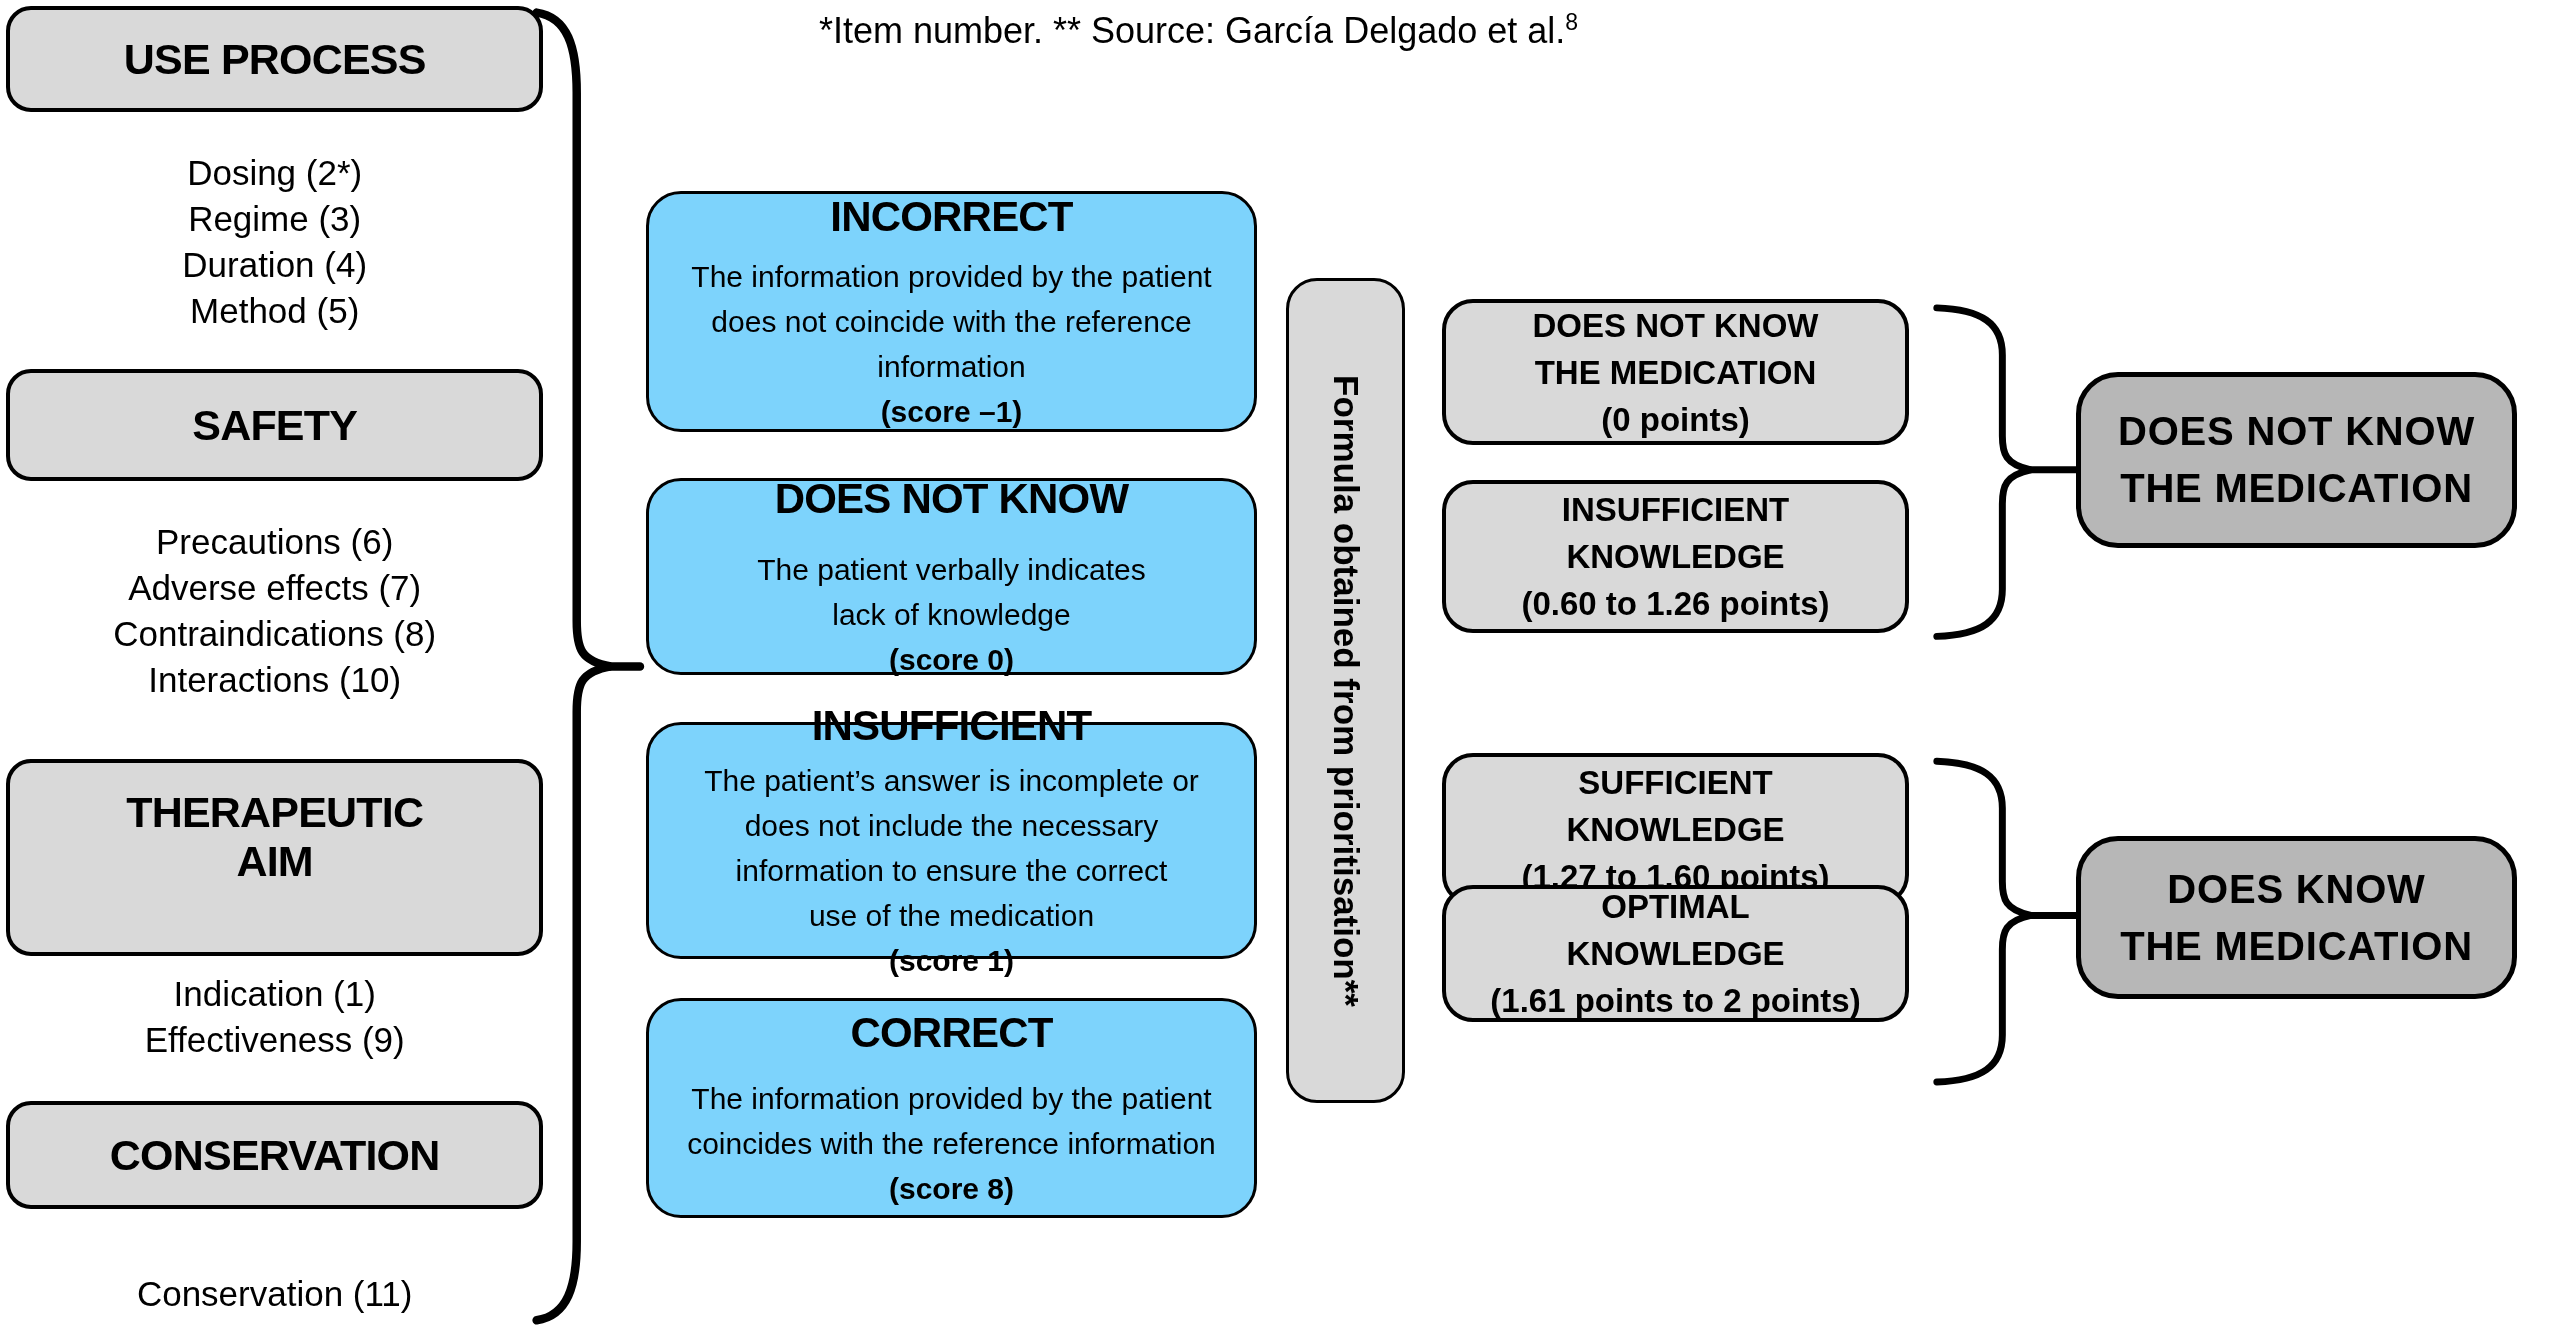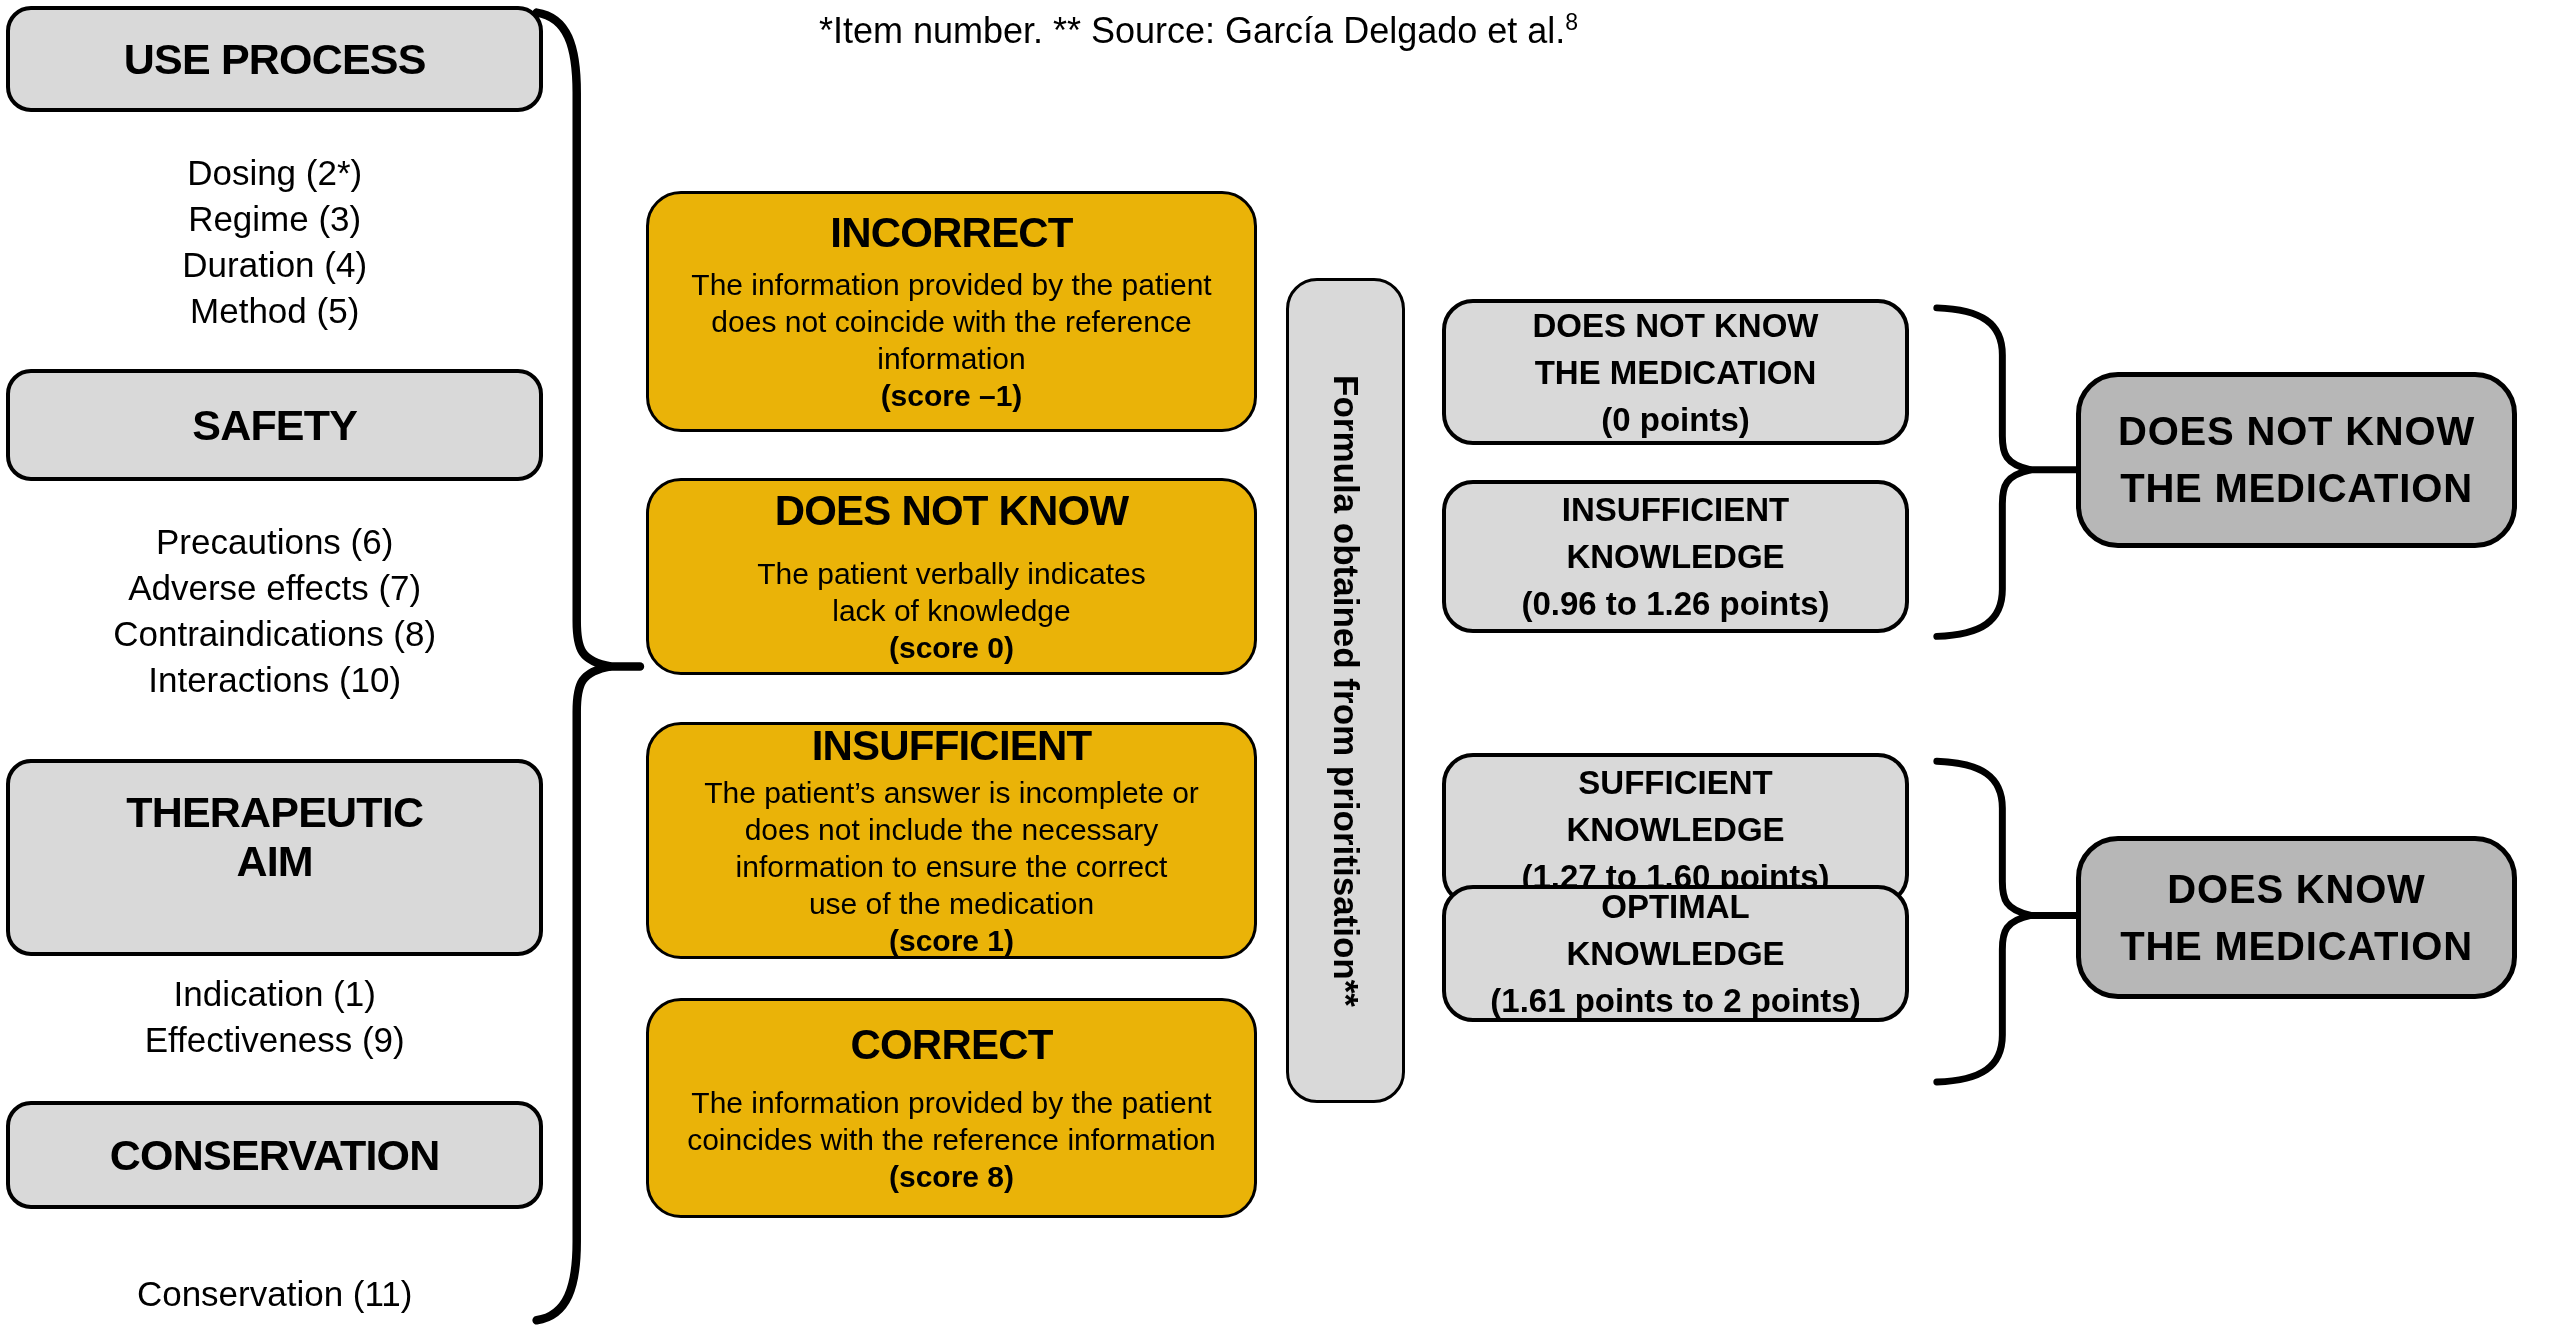--- a/index.html
+++ b/index.html
@@ -64,28 +64,29 @@
     font-size: 35px;
     line-height: 46px;
     white-space: nowrap;
   }
 
   
   .mbox {
     position: absolute;
     left: 646px;
     width: 611px;
-    background: #eab308;
+    background: #7dd3fc;
     border: 3.9px solid #000000;
     border-radius: 35px;
     display: flex;
     flex-direction: column;
     align-items: center;
     justify-content: center;
     box-sizing: border-box;
+    gap: 8px;
   }
   .mtitle {
     font-size: 42px;
     font-weight: bold;
     letter-spacing: -0.8px;
     margin-bottom: 9.3px;
     white-space: nowrap;
   }
   .mline {
     font-size: 30px;
@@ -253,21 +254,21 @@
 
   <div class="rbox" style="top:299px; height:146px;">
     <div class="rline">DOES NOT KNOW</div>
     <div class="rline">THE MEDICATION</div>
     <div class="rline">(0 points)</div>
   </div>
 
   <div class="rbox" style="top:480px; height:153px;">
     <div class="rline">INSUFFICIENT</div>
     <div class="rline">KNOWLEDGE</div>
-    <div class="rline">(0.96 to 1.26 points)</div>
+    <div class="rline">(0.60 to 1.26 points)</div>
   </div>
 
   <div class="rbox" style="top:753px; height:153px;text-align:center;">
     <div class="rline">SUFFICIENT</div>
     <div class="rline">KNOWLEDGE</div>
     <div class="rline">(1.27 to 1.60 points)</div>
   </div>
 
   <div class="rbox" style="top:885px; height:137px;">
     <div class="rline">OPTIMAL</div>

